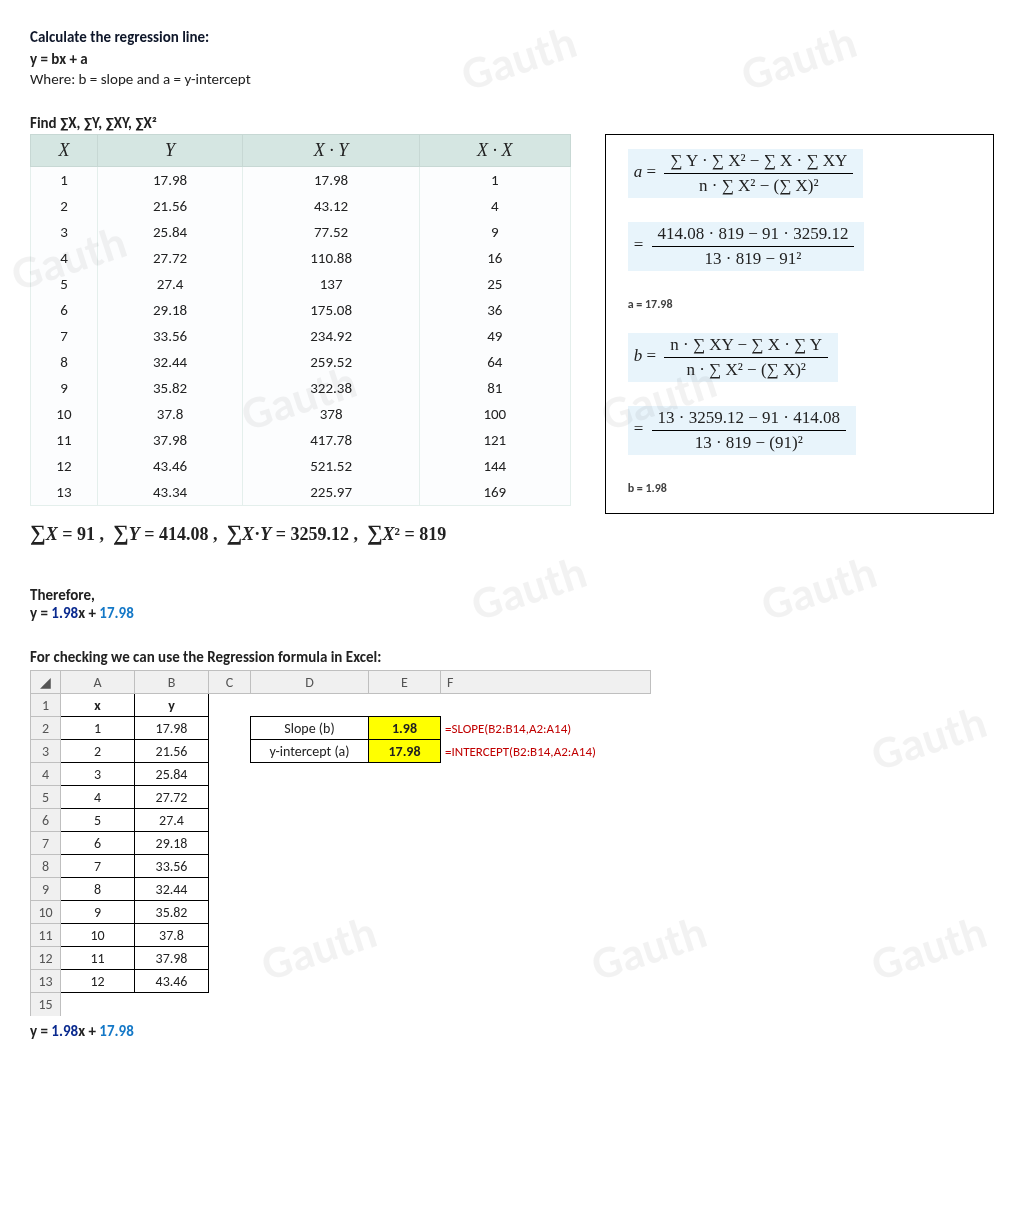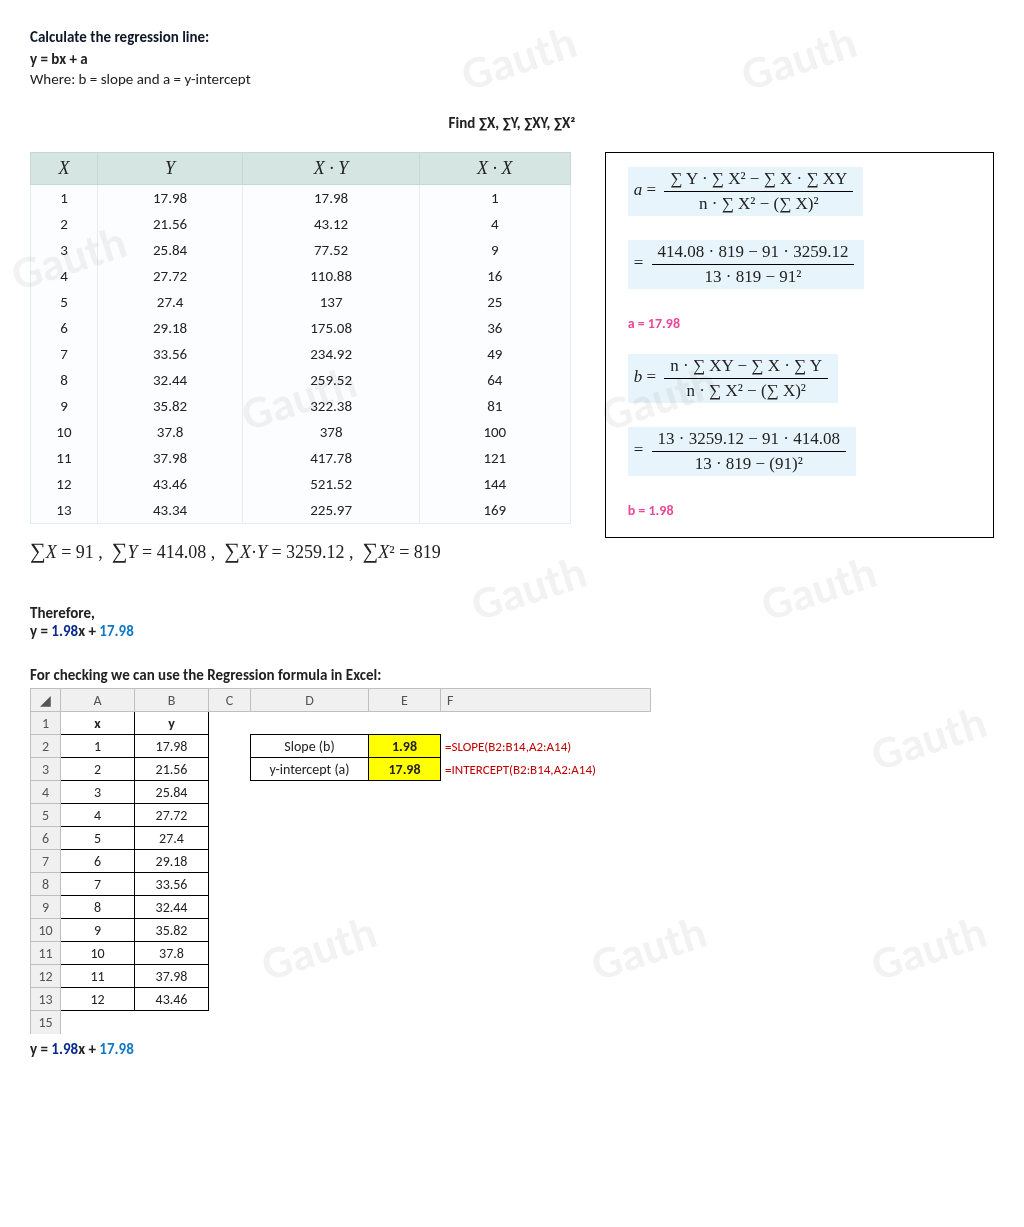--- a/index.html
+++ b/index.html
@@ -22,21 +22,21 @@
     pointer-events: none;
     user-select: none;
   }
   .title-line {
     color: #0f172a;
     font-weight: 700;
     margin-bottom: 4px;
   }
   .eqn-line { font-weight: 700; margin-bottom: 2px; }
   .where-line { margin-bottom: 26px; }
-  .find-line { font-weight: 700; margin-bottom: 20px; text-align: center; }
+  .find-line { font-weight: 700; margin-bottom: 2px; }
 
   .top-flex { display: flex; gap: 34px; align-items: flex-start; }
 
   
   .data-wrap { width: 548px; }
   table.data {
     border-collapse: collapse;
     width: 100%;
     background: #fcfdfe;
   }
@@ -56,41 +56,42 @@
     text-align: center;
     padding: 4px 0;
     font-size: 15px;
   }
   table.data tr:last-child td { border-bottom: 1px solid #e4efec; }
 
   .sum-line {
     margin-top: 14px;
     font-family: "Times New Roman", serif;
     font-size: 18px;
+    font-weight: bold;
   }
   .sum-line .sigma { font-size: 22px; }
 
   
   .fbox {
     border: 1.5px solid #000;
     padding: 14px 22px 18px 22px;
     width: 394px;
     font-family: "Times New Roman", serif;
     font-size: 17px;
   }
   .hl { background: #e8f4fb; padding: 2px 6px; display: inline-block; }
   .frac {
     display: inline-block;
     text-align: center;
     vertical-align: middle;
     margin: 0 4px;
   }
   .frac .num { display: block; border-bottom: 1.2px solid #000; padding: 0 6px 2px 6px; }
   .frac .den { display: block; padding: 2px 6px 0 6px; }
-  .res { color: #ec4899; font-weight: 700; font-family: Calibri, Arial, sans-serif; font-size: 14px; }
+  .res { color: #404040; font-weight: 700; font-family: Calibri, Arial, sans-serif; font-size: 12px; }
 
   .therefore { margin-top: 40px; font-weight: 700; }
   .result-eqn { font-weight: 700; }
   .result-eqn .bv { color: #0a2a8f; }
   .result-eqn .av { color: #1478c7; }
 
   .check-line { margin-top: 26px; font-weight: 700; margin-bottom: 4px; }
 
   
   .excel {

